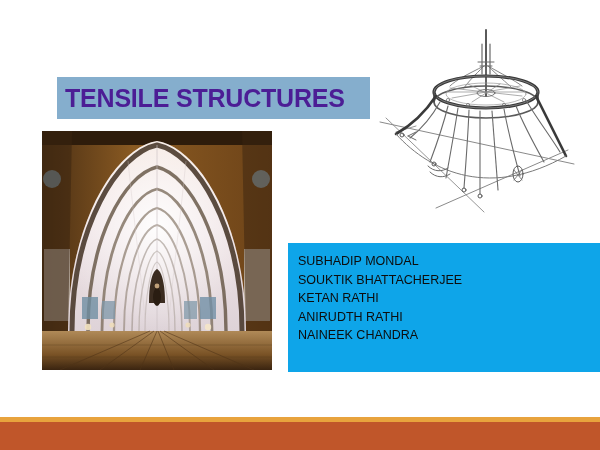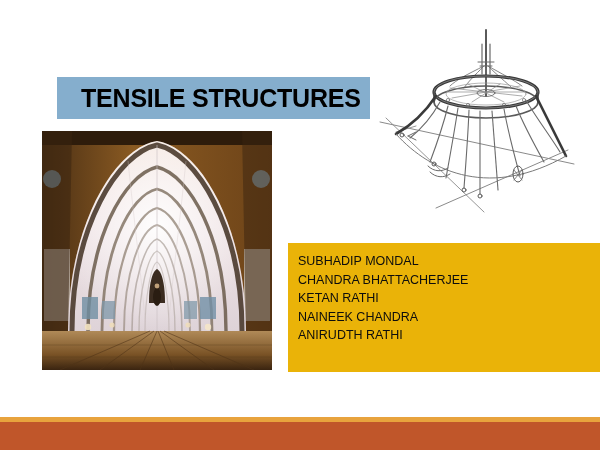--- a/index.html
+++ b/index.html
@@ -29,22 +29,22 @@
     height: 42px;
     background: #85aecd;
     display: flex;
     align-items: center;
   }
   .title-text {
     font-family: "Liberation Sans", sans-serif;
     font-weight: bold;
     font-size: 25px;
     letter-spacing: -0.2px;
-    color: #000000;
-    padding-left: 24px;
+    color: #4c1d95;
+    padding-left: 8px;
     white-space: nowrap;
   }
 
   
   .photo {
     position: absolute;
     left: 42px;
     top: 131px;
     width: 230px;
     height: 239px;
@@ -63,21 +63,21 @@
   }
   .sketch svg { display: block; }
 
   
   .names-panel {
     position: absolute;
     left: 288px;
     top: 243px;
     width: 312px;
     height: 129px;
-    background: #eab308;
+    background: #0ea5e9;
     box-sizing: border-box;
     padding: 9px 0 0 10px;
   }
   .name-line {
     font-family: "Liberation Sans", sans-serif;
     font-size: 12.5px;
     line-height: 18.6px;
     color: #0d0d0d;
     white-space: nowrap;
   }
@@ -245,22 +245,22 @@
         <ellipse cx="146" cy="152" rx="5" ry="8" stroke="#5a5a5a" stroke-width="1"></ellipse>
         <path d="M 142 148 L 150 158 M 150 148 L 142 158" stroke="#6a6a6a" stroke-width="0.8"></path>
         <circle cx="92" cy="168" r="2" stroke="#5a5a5a" stroke-width="1"></circle>
         <circle cx="108" cy="174" r="2" stroke="#5a5a5a" stroke-width="1"></circle>
       </g>
     </svg>
   </div>
 
   <div class="names-panel">
     <div class="name-line">SUBHADIP MONDAL</div>
-    <div class="name-line">CHANDRA BHATTACHERJEE</div>
+    <div class="name-line">SOUKTIK BHATTACHERJEE</div>
     <div class="name-line">KETAN RATHI</div>
+    <div class="name-line">ANIRUDTH RATHI</div>
     <div class="name-line">NAINEEK CHANDRA</div>
-    <div class="name-line">ANIRUDTH RATHI</div>
   </div>
 
   <div class="bar-amber"></div>
   <div class="bar-orange"></div>
 
 </div>
 
 </body></html>

